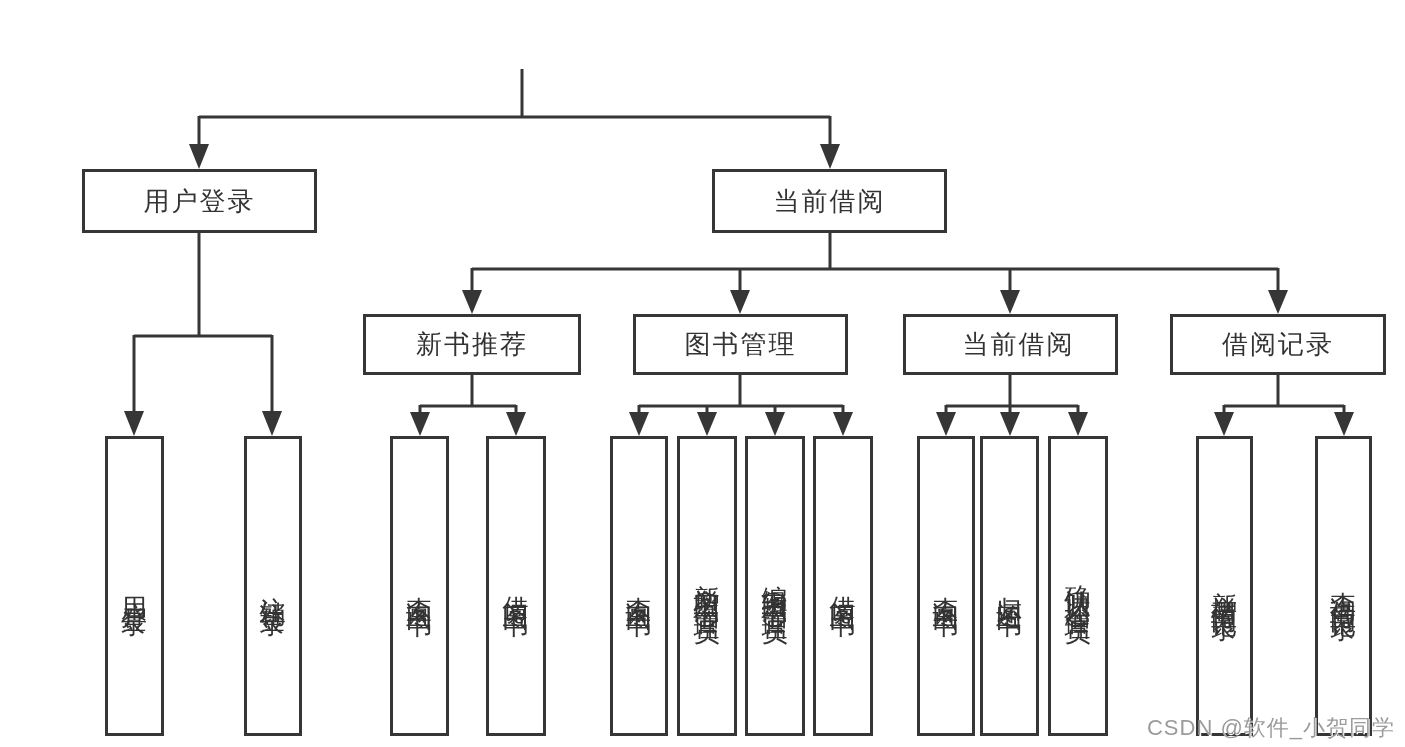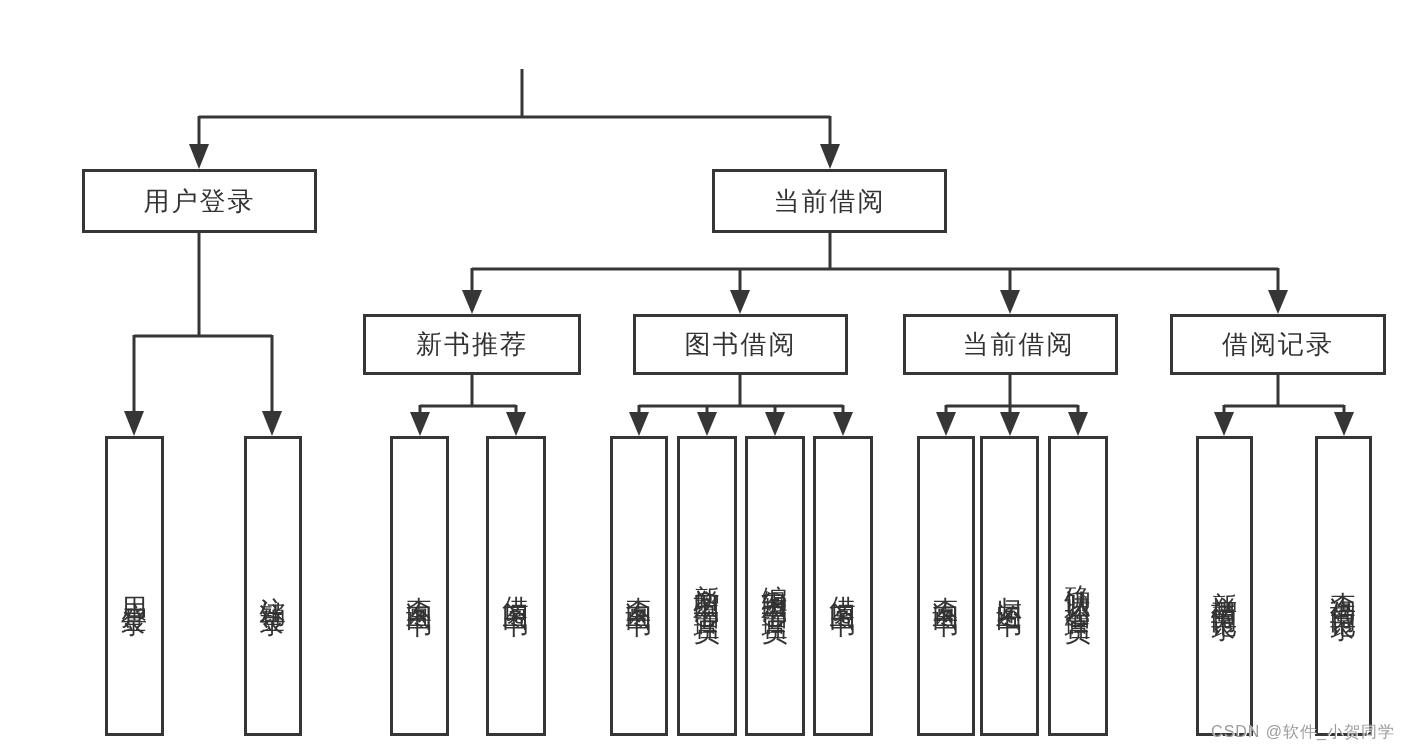--- a/index.html
+++ b/index.html
@@ -43,21 +43,21 @@
     text-orientation: mixed;
     letter-spacing: 5px;
     line-height: 1;
     white-space: normal;
   }
   .watermark {
     position: absolute;
     right: 10px;
     bottom: 4px;
     z-index: 3;
-    font-size: 16px;
+    font-size: 22px;
     color: #9b9b9b;
     letter-spacing: 1px;
     text-shadow: 1px 1px 0 #ffffff;
   }
 </style>
 </head>
 <body>
 
 <div id="stage">
 
@@ -125,21 +125,21 @@
       <polygon points="1214,412 1234,412 1224,436"></polygon>
       <polygon points="1334,412 1354,412 1344,436"></polygon>
     </g>
   </svg>
 
 
   <div class="node h" style="left:82px; top:169px; width:235px; height:64px;">用户登录</div>
   <div class="node h" style="left:712px; top:169px; width:235px; height:64px;">当前借阅</div>
 
   <div class="node h" style="left:363px; top:314px; width:218px; height:61px;">新书推荐</div>
-  <div class="node h" style="left:633px; top:314px; width:215px; height:61px;">图书借阅</div>
+  <div class="node h" style="left:633px; top:314px; width:215px; height:61px;">图书管理</div>
   <div class="node h" style="left:903px; top:314px; width:215px; height:61px;padding-left:16px;">当前借阅</div>
   <div class="node h" style="left:1170px; top:314px; width:216px; height:61px;font-family:Liberation Mono, monospace;">借阅记录</div>
 
   <div class="node v" style="left:105px; top:436px; width:59px; height:300px;">用户登录</div>
   <div class="node v" style="left:244px; top:436px; width:58px; height:300px;">注销登录</div>
   <div class="node v" style="left:390px; top:436px; width:59px; height:300px;">查询图书</div>
   <div class="node v" style="left:486px; top:436px; width:60px; height:300px;">借阅图书</div>
   <div class="node v" style="left:610px; top:436px; width:58px; height:300px;">查询图书</div>
   <div class="node v" style="left:677px; top:436px; width:60px; height:300px;">新增图书（管理员）</div>
   <div class="node v" style="left:745px; top:436px; width:60px; height:300px;">编辑图书（管理员）</div>

